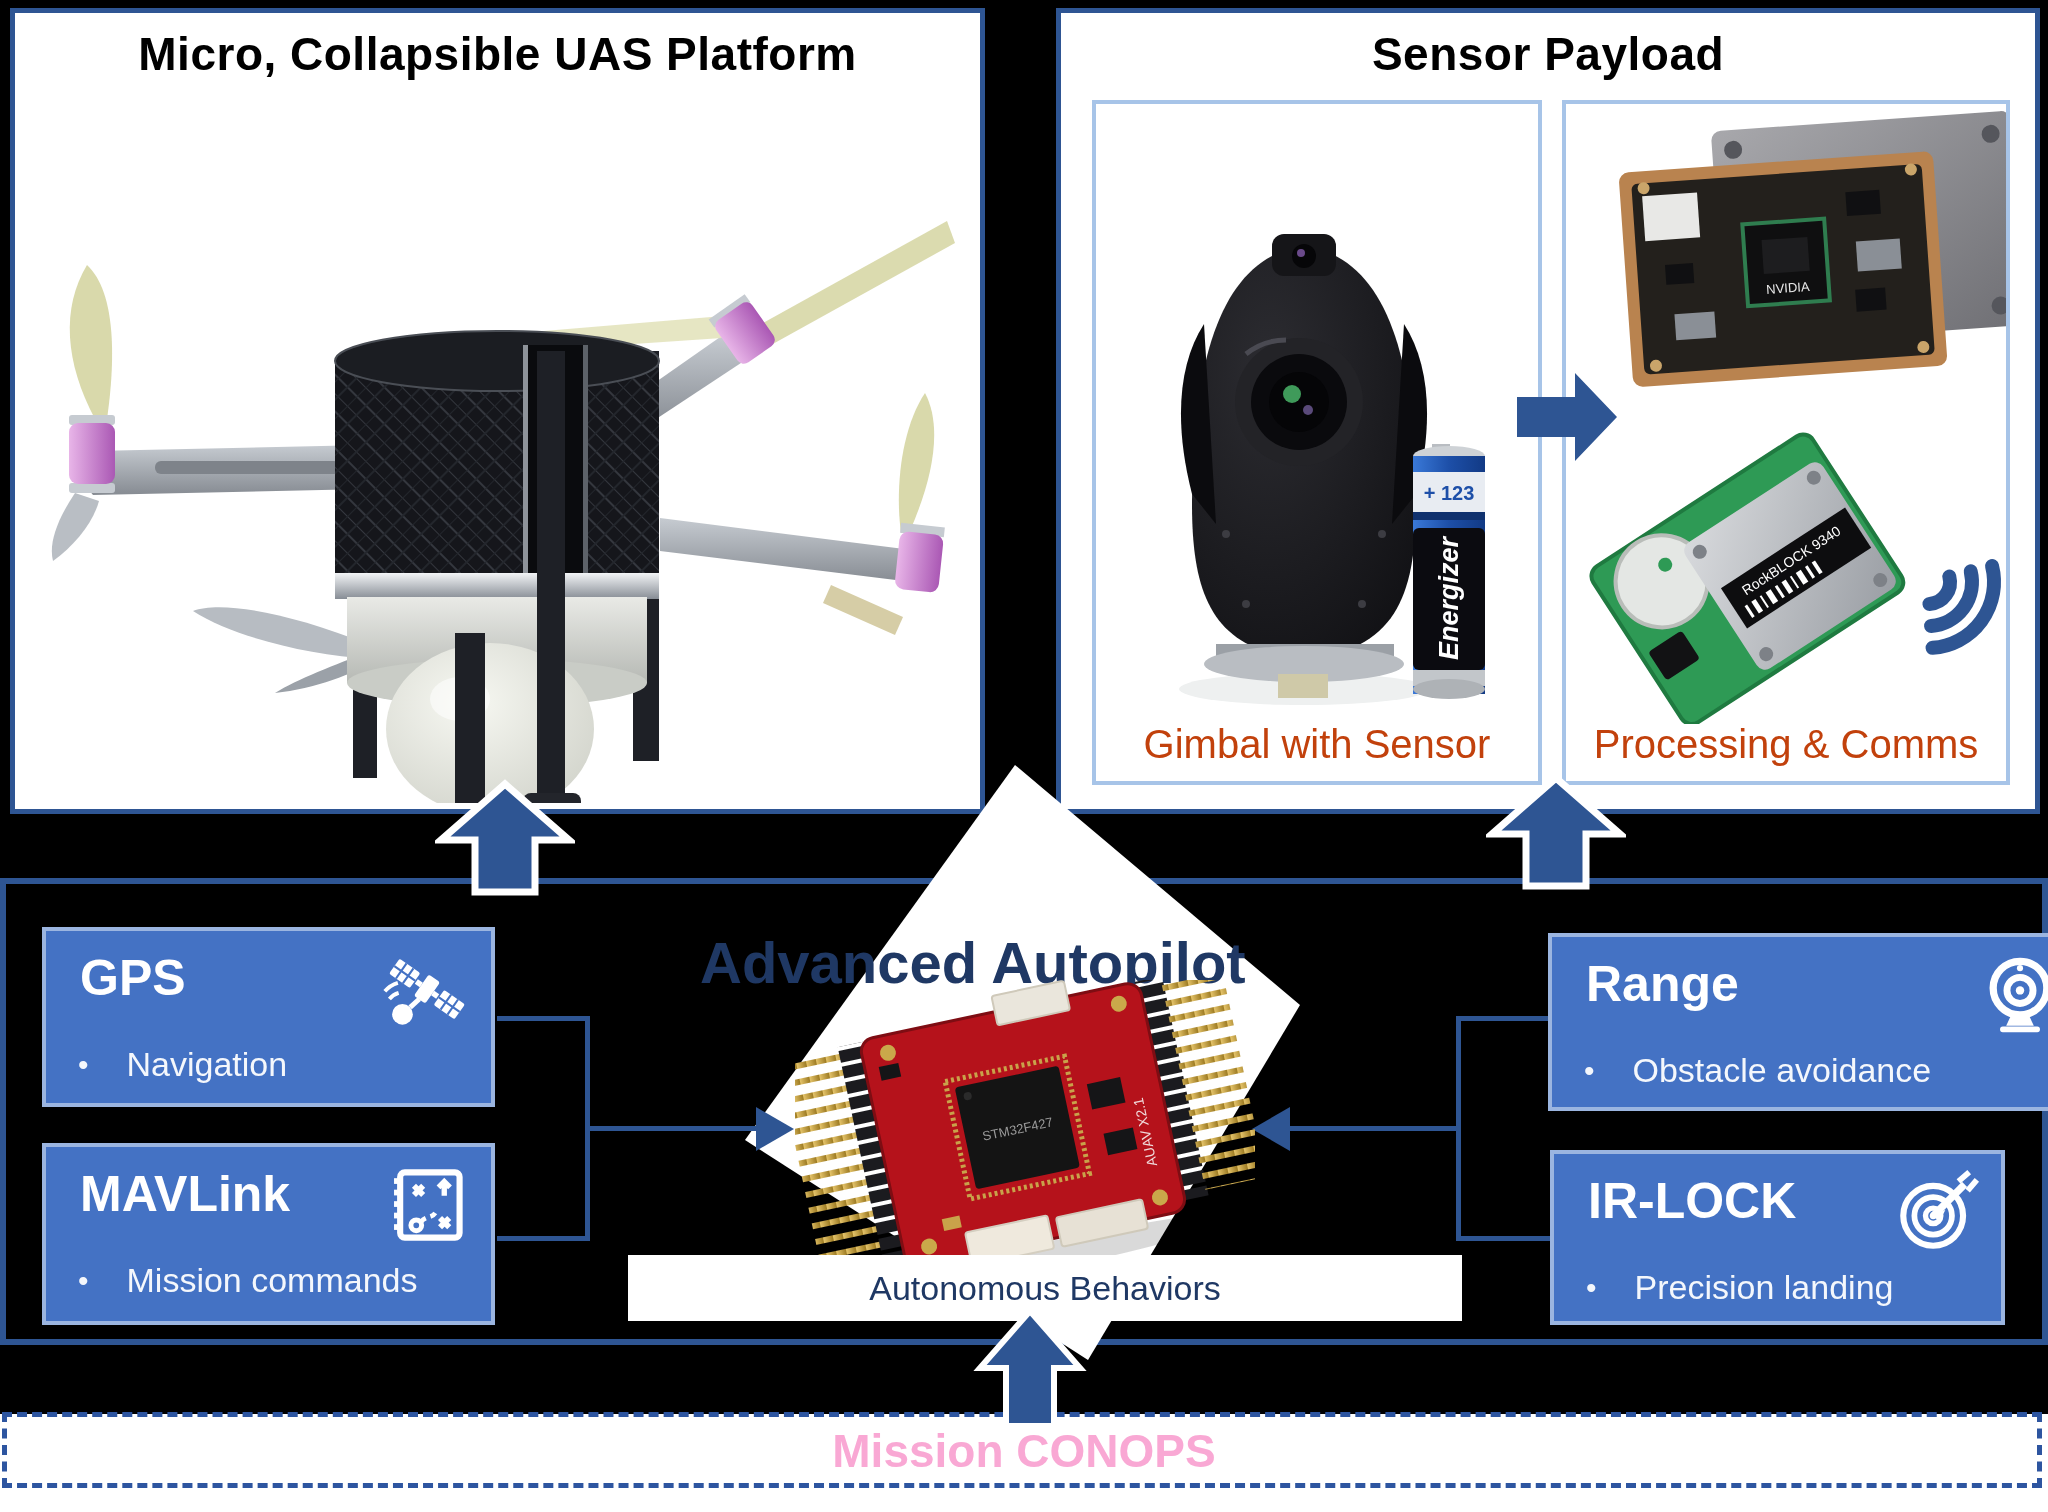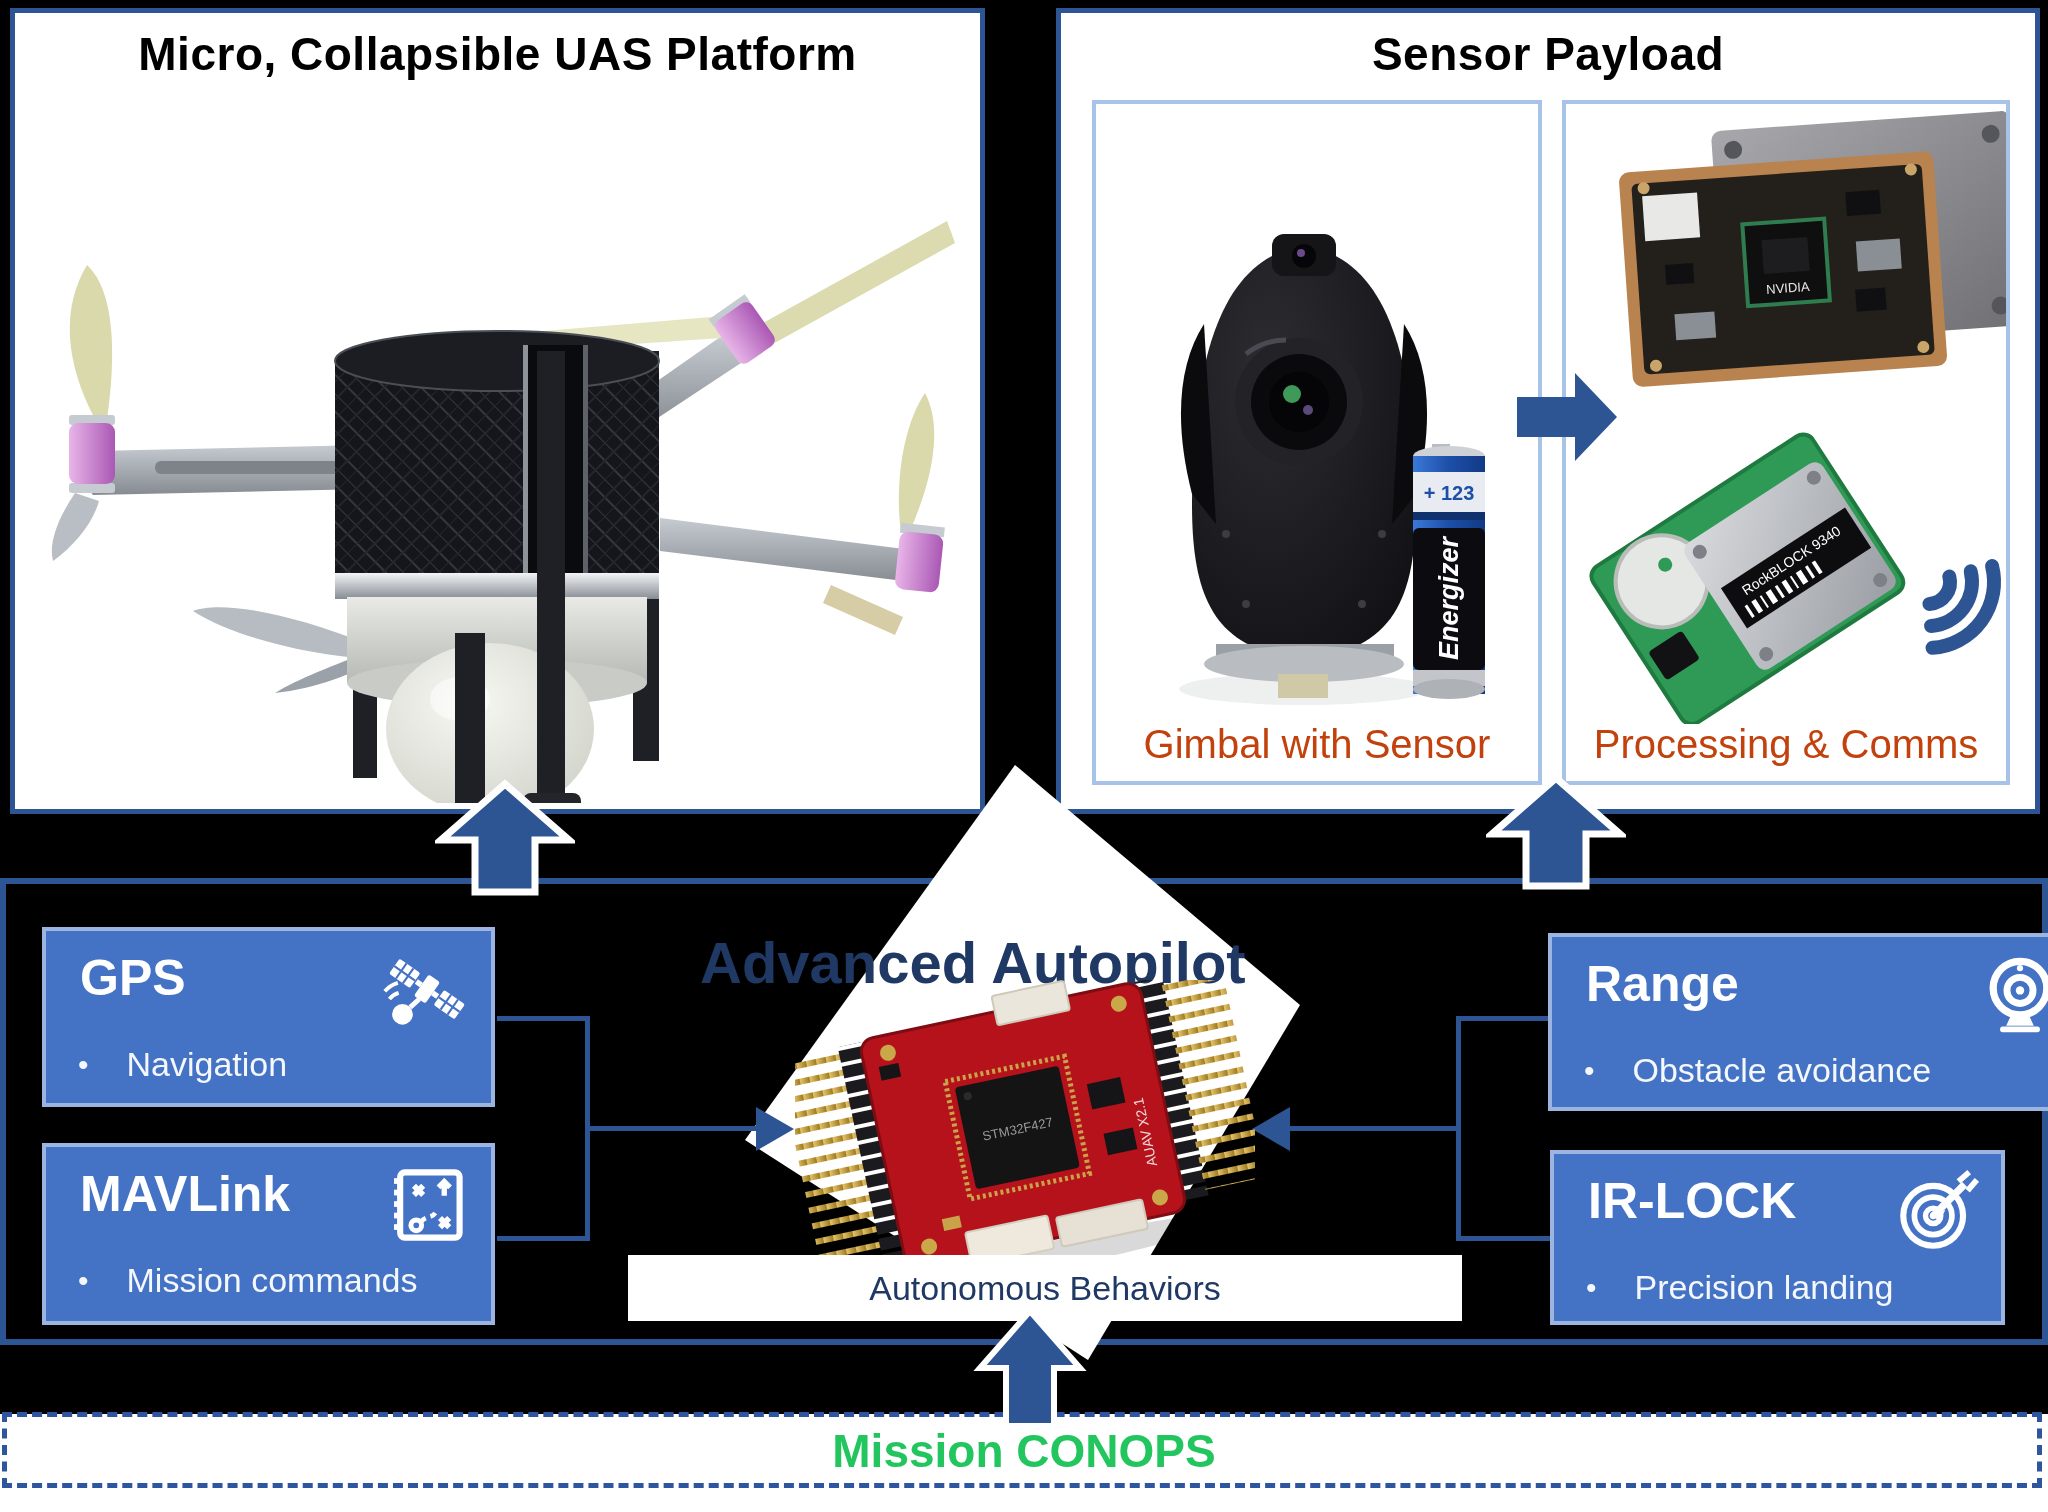--- a/index.html
+++ b/index.html
@@ -41,21 +41,21 @@
   .wire{position:absolute;background:#2E5593;z-index:2;}
   .head-right{position:absolute;width:0;height:0;z-index:2;
      border-top:22px solid transparent;border-bottom:22px solid transparent;border-left:38px solid #2E5593;}
   .head-left{position:absolute;width:0;height:0;z-index:2;
      border-top:22px solid transparent;border-bottom:22px solid transparent;border-right:38px solid #2E5593;}
   
   .up-arrow{position:absolute;z-index:6;}
   
   #conops-bg{left:0;top:1414px;width:2048px;height:98px;background:#fff;z-index:3;}
   #conops-frame{left:2px;top:1412px;width:2040px;height:76px;border:5px dashed #2d55a0;box-sizing:border-box;z-index:4;}
-  #conops-label{left:0;top:1424px;width:2048px;text-align:center;font-size:46px;font-weight:bold;color:#22c55e;z-index:5;}
+  #conops-label{left:0;top:1424px;width:2048px;text-align:center;font-size:46px;font-weight:bold;color:#f9a8d4;z-index:5;}
   svg{display:block;}
 </style>
 </head>
 <body>
 
 <div class="stage">
 
   <div class="top-box" id="uas-box">
     <div class="box-title">Micro, Collapsible UAS Platform</div>
 

